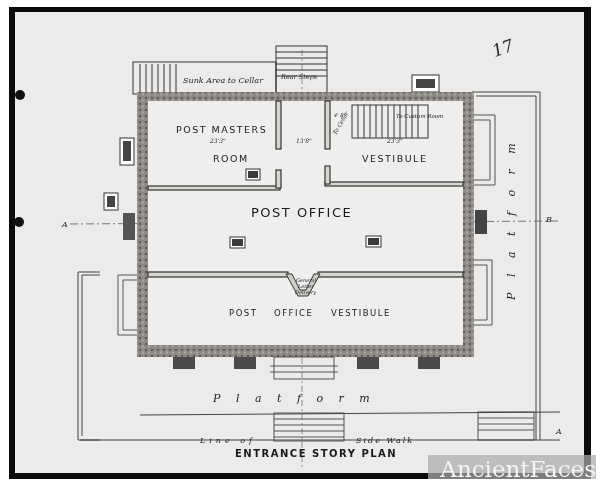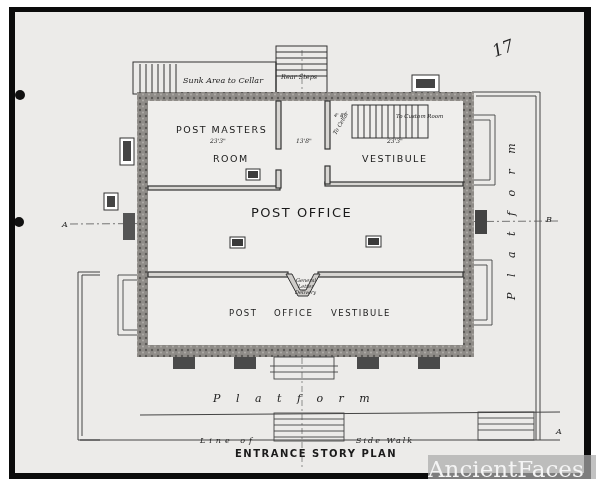--- a/index.html
+++ b/index.html
@@ -2,21 +2,21 @@
 <html><head>
   <meta charset="utf-8">
   <style>
     html, body { margin: 0; padding: 0; background: #ffffff; }
     body { width: 600px; height: 487px; position: relative; overflow: hidden; font-family: "DejaVu Sans", sans-serif; }
     .frame { position: absolute; left: 9px; top: 7px; width: 582px; height: 472px; background: #0b0b0b; }
     .sheet { position: absolute; left: 15px; top: 12px; width: 569px; height: 461px; background: #ecebe9; overflow: hidden; }
     svg { position: absolute; left: 0; top: 0; }
     .lbl { font-family: "DejaVu Sans", sans-serif; fill: #1a1a1a; letter-spacing: 1.5px; }
     .ital { font-family: "DejaVu Serif", serif; font-style: italic; fill: #222; }
-    .watermark { position: absolute; left: 428px; top: 455px; width: 168px; height: 24px; background: rgba(170,170,170,0.72); color: #f4f4f4; font-family: "DejaVu Serif", serif; font-size: 23px; line-height: 28px; text-align: left; letter-spacing: 0px; overflow: hidden; white-space: nowrap; }
+    .watermark { position: absolute; left: 428px; top: 455px; width: 168px; height: 24px; background: rgba(170,170,170,0.72); color: #f4f4f4; font-family: "DejaVu Serif", serif; font-size: 23px; line-height: 28px; text-align: right; letter-spacing: 0px; overflow: hidden; white-space: nowrap; }
     .sheetno { position: absolute; left: 492px; top: 38px; font-family: "DejaVu Serif", serif; font-style: italic; font-size: 17px; color: #222; transform: rotate(-20deg); }
   </style>
 </head>
 <body>
 
 <div class="frame"></div>
 <div class="sheet">
   <svg width="569" height="461" viewBox="15 12 569 461">
     <defs>
       <pattern id="stone" width="6" height="6" patternUnits="userSpaceOnUse">

